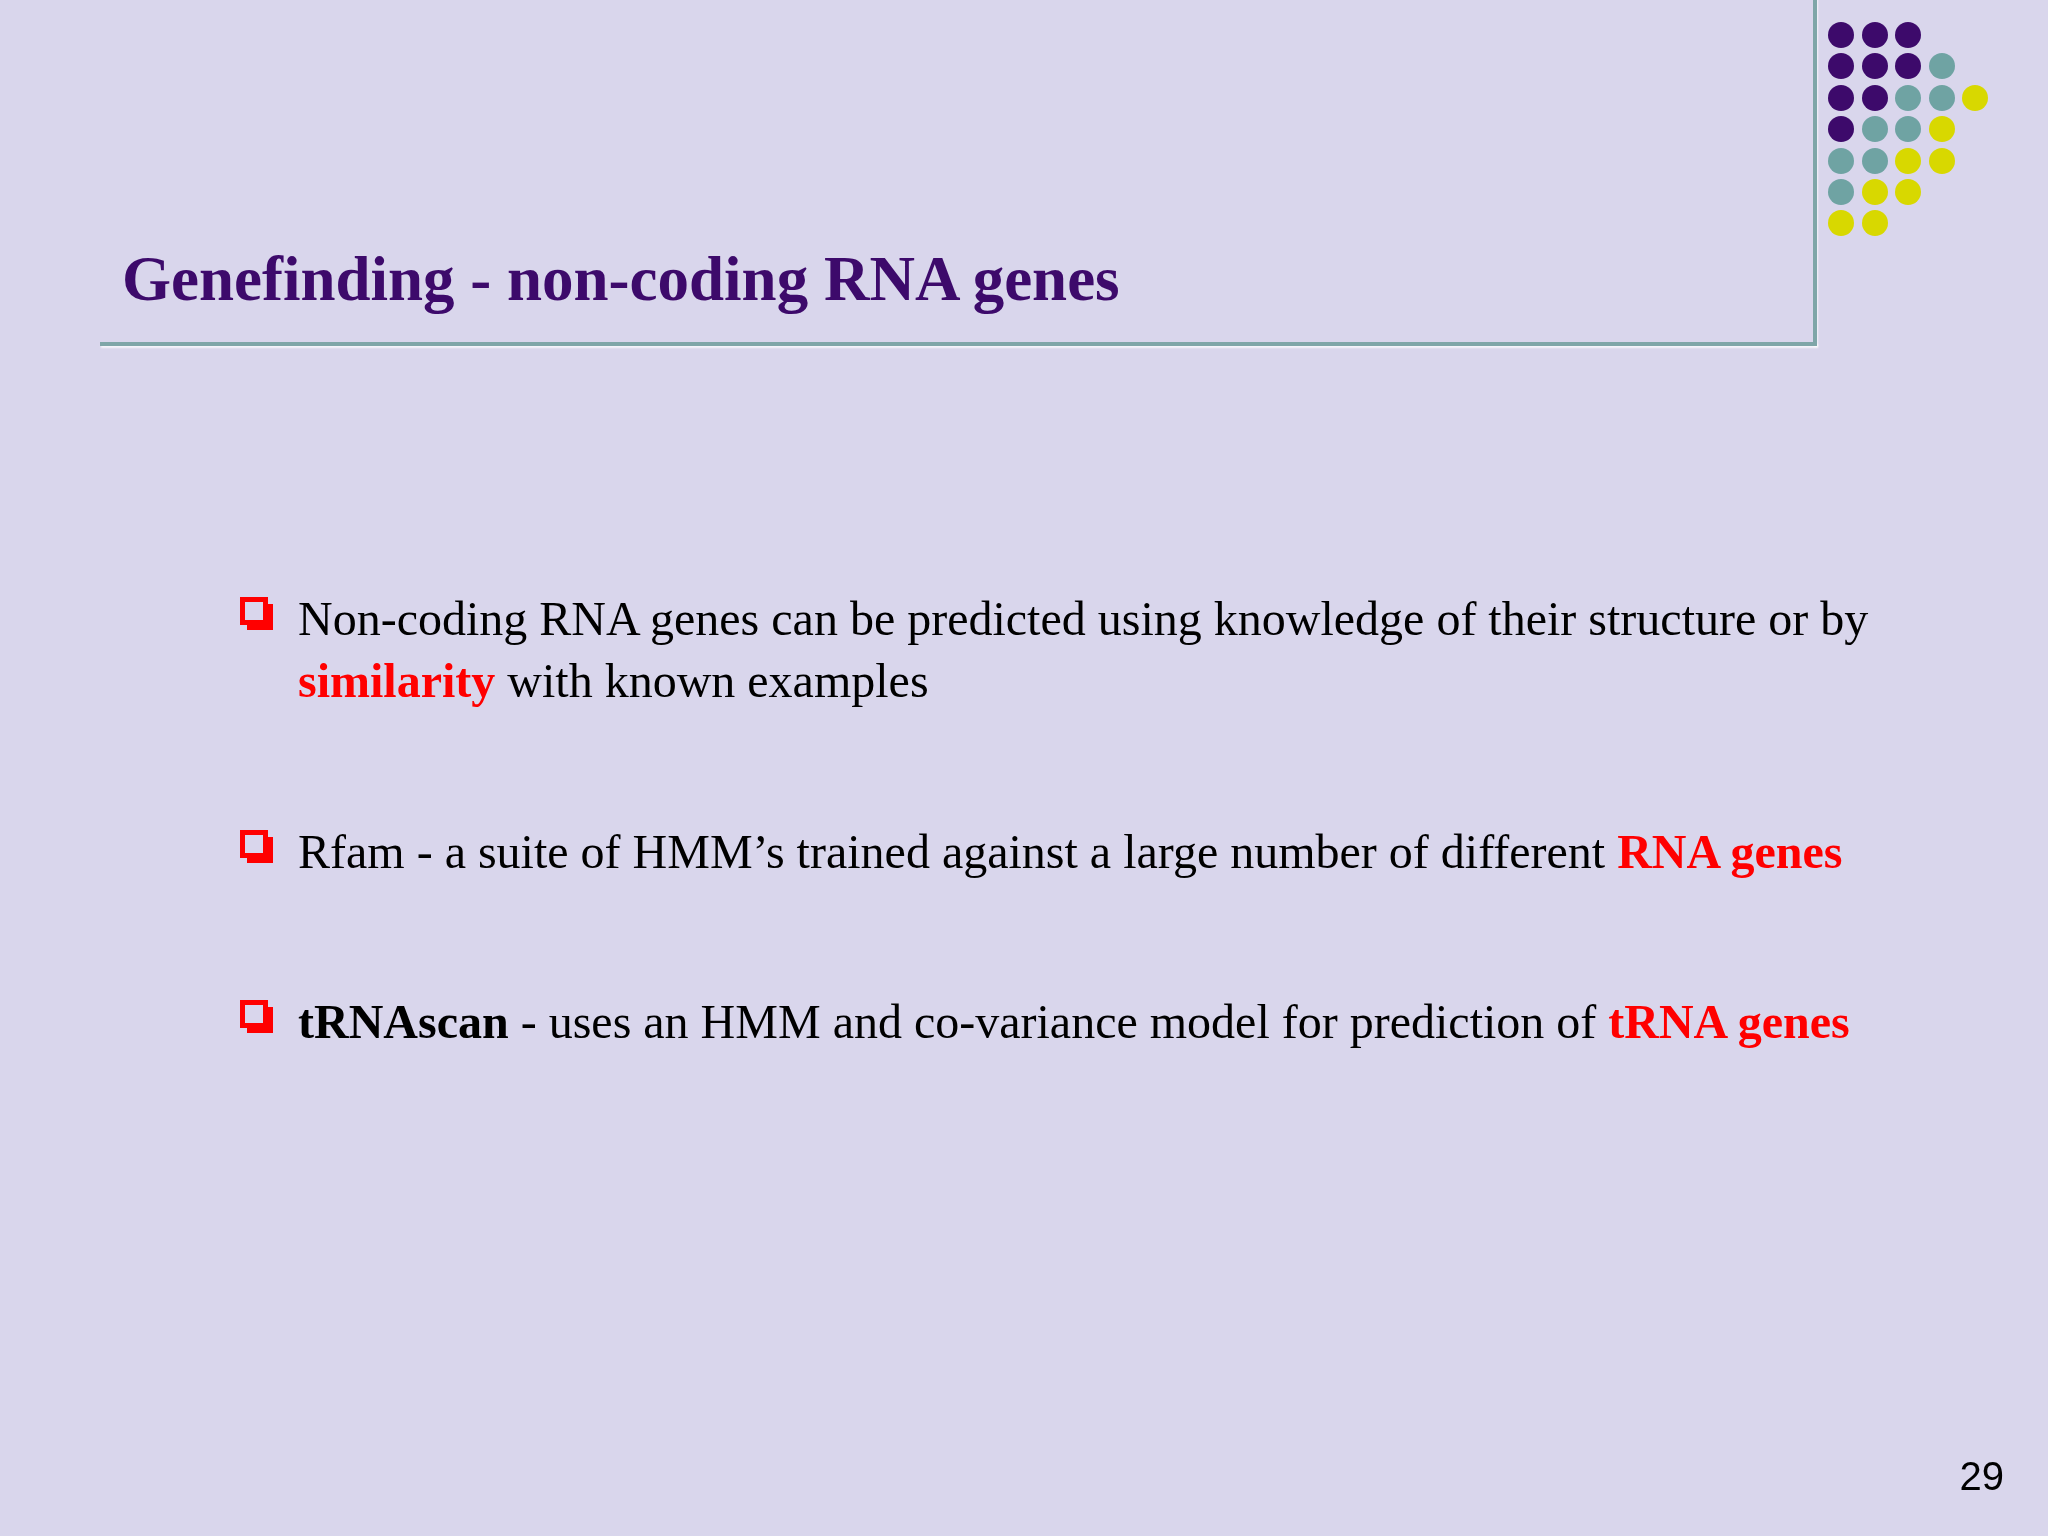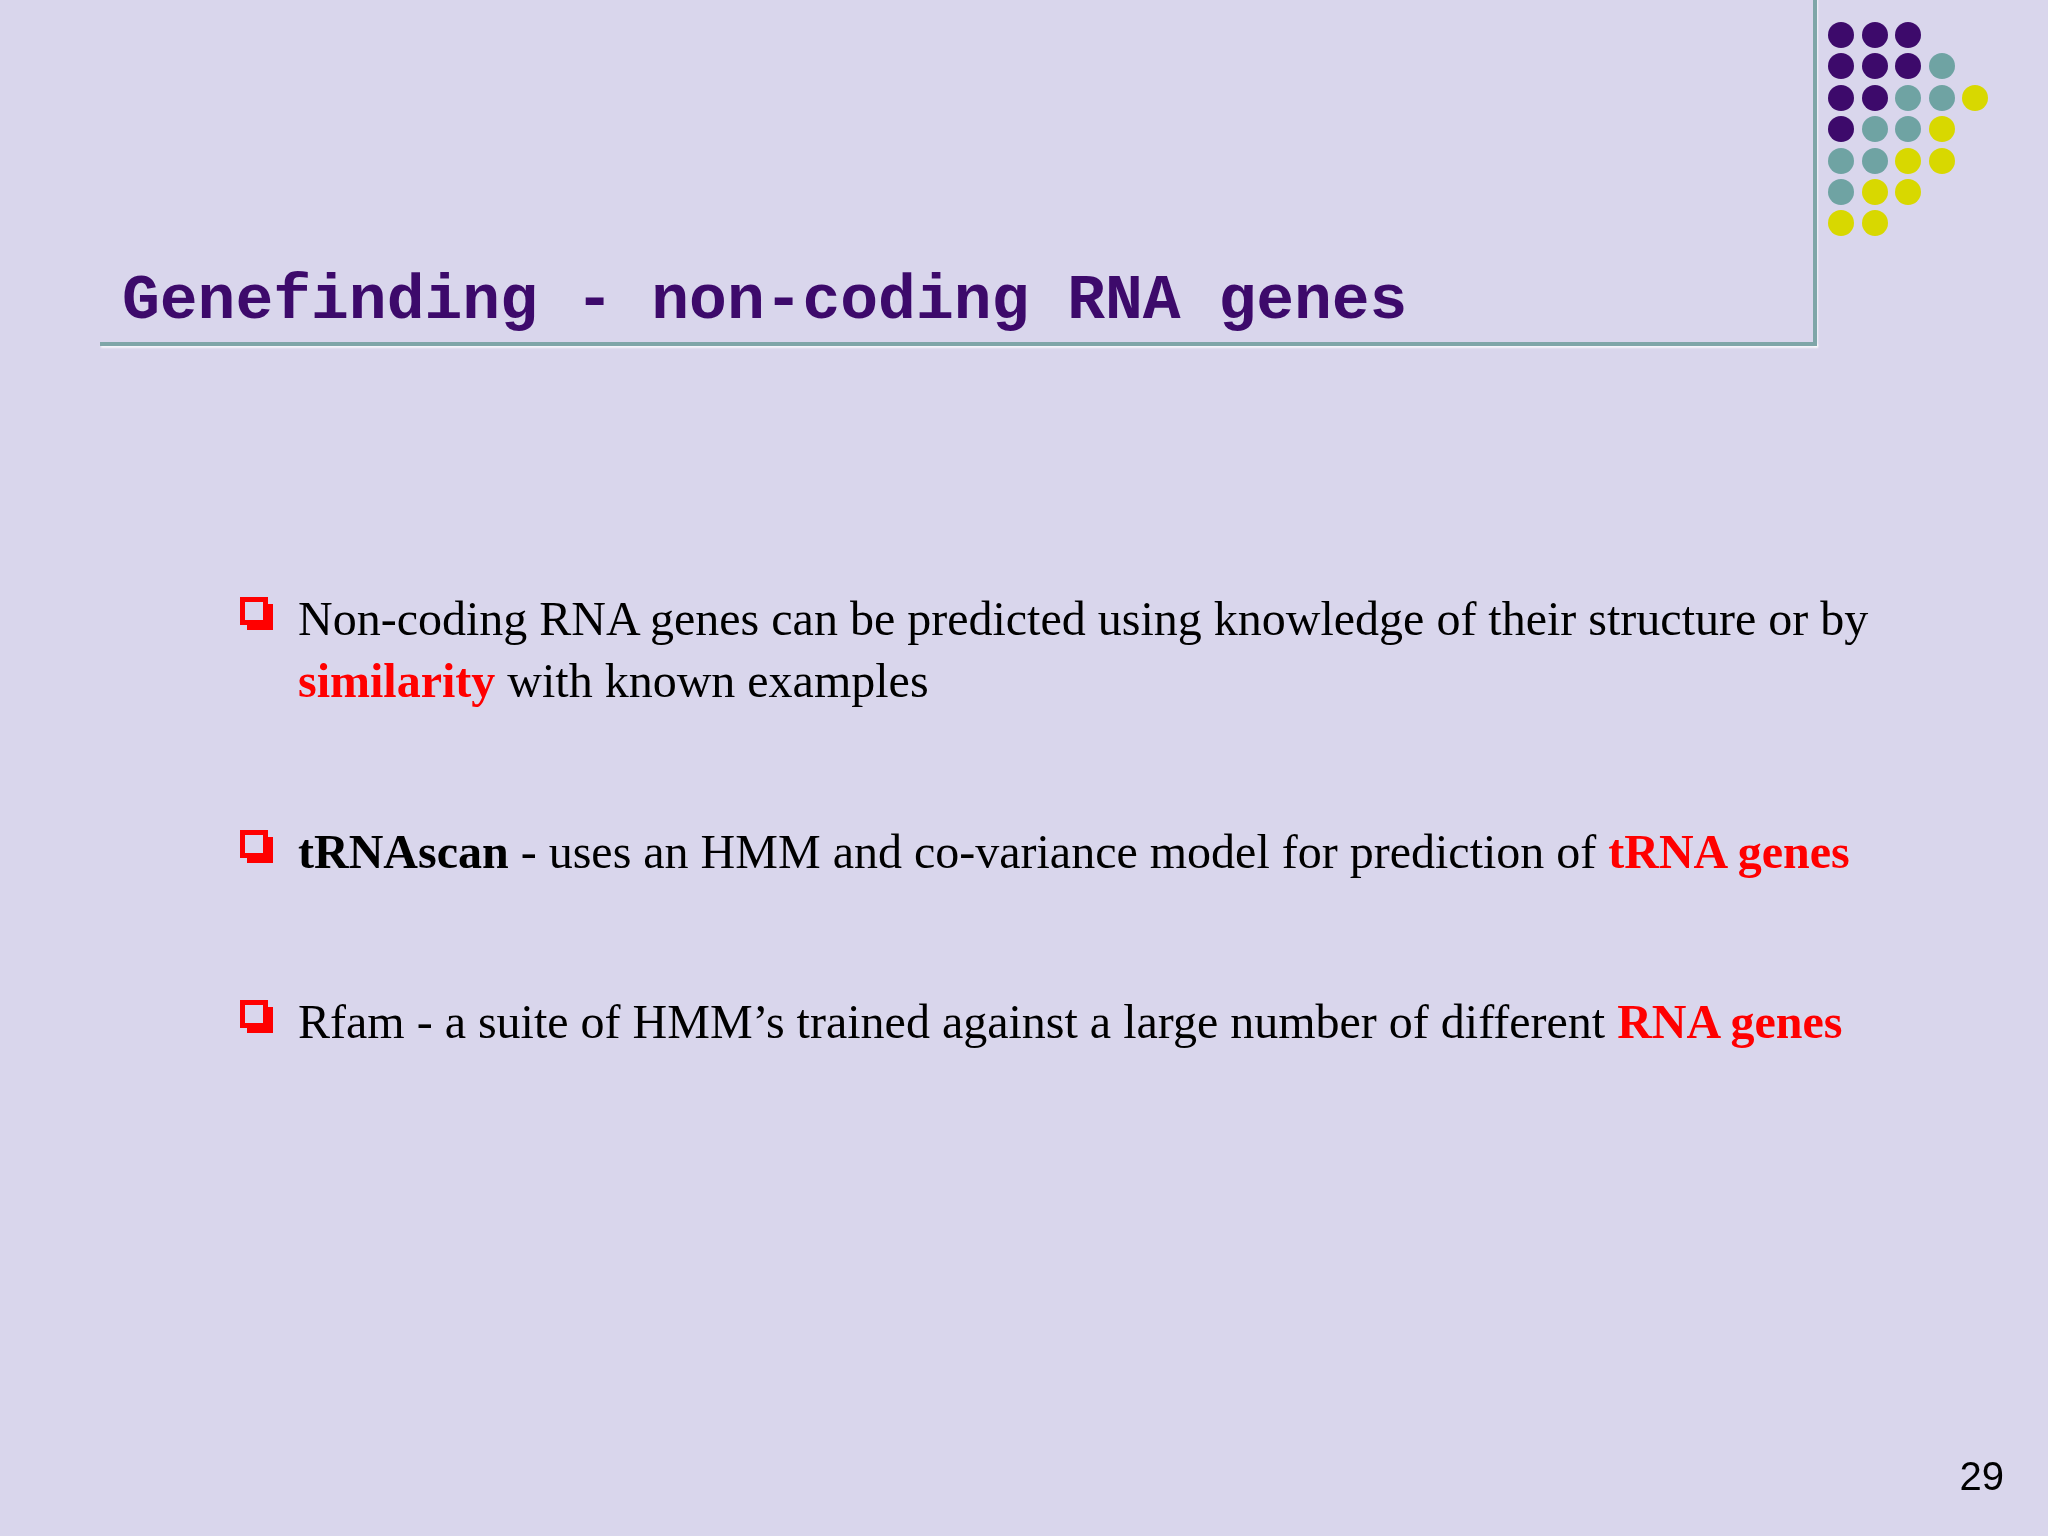--- a/index.html
+++ b/index.html
@@ -70,24 +70,24 @@
   }
   .dot.purple { background: #3d0a6b; }
   .dot.teal   { background: #6fa3a3; }
   .dot.yellow { background: #d8d800; }
   .dot.blank  { background: transparent; }
 
   
   .title {
     position: absolute;
     left: 122px;
-    top: 228px;
+    top: 206px;
     width: 1640px;
     color: #3d0a6b;
-    font-family: Liberation Mono, monospace;
+    font-family: Liberation Serif, serif;
     font-weight: bold;
     font-size: 63px;
     line-height: 1.0;
     letter-spacing: 0px;
     white-space: nowrap;
   }
 
   
   .body {
     position: absolute;
@@ -162,23 +162,23 @@
 
   <h1 class="title">Genefinding - non-coding RNA genes</h1>
 
   <div class="body" id="bullet-list">
       <div class="bullet-item">
         <span class="bullet-marker"></span>
         <span class="bullet-text"><span> Non-coding RNA genes can be predicted using knowledge of their structure or by </span><span class="em-red">similarity</span><span> with known examples</span></span>
       </div>
       <div class="bullet-item">
         <span class="bullet-marker"></span>
-        <span class="bullet-text"><span> </span><span class="em-bold">tRNAscan</span><span> - uses an HMM and co-variance model for prediction of </span><span class="em-red">tRNA genes</span></span>
+        <span class="bullet-text"><span> Rfam - a suite of HMM’s trained against a large number of different </span><span class="em-red">RNA genes</span></span>
       </div>
       <div class="bullet-item">
         <span class="bullet-marker"></span>
-        <span class="bullet-text"><span> Rfam - a suite of HMM’s trained against a large number of different </span><span class="em-red">RNA genes</span></span>
+        <span class="bullet-text"><span> </span><span class="em-bold">tRNAscan</span><span> - uses an HMM and co-variance model for prediction of </span><span class="em-red">tRNA genes</span></span>
       </div>
     </div>
 
   <div class="page-number">29</div>
 
 </div>
 
 </body></html>

